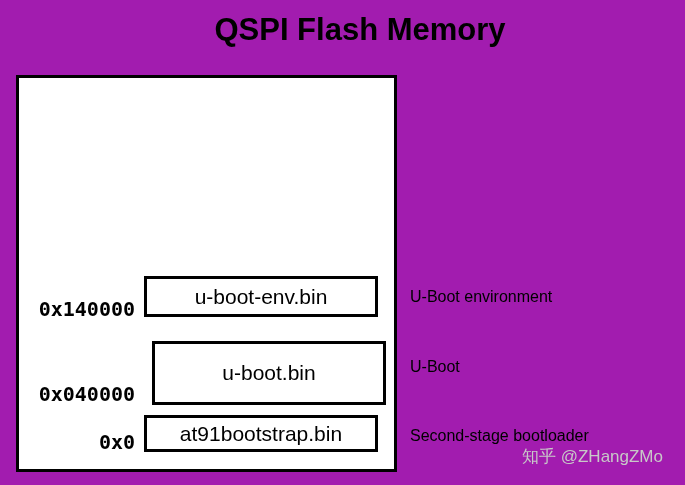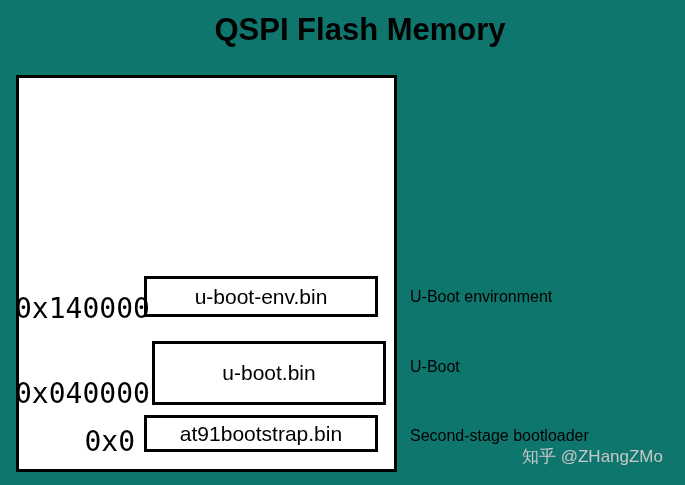--- a/index.html
+++ b/index.html
@@ -4,21 +4,21 @@
 <style>
   html, body {
     margin: 0;
     padding: 0;
     background: #ffffff;
   }
   .canvas {
     position: relative;
     width: 685px;
     height: 485px;
-    background: #0f766e;
+    background: #a21caf;
     font-family: "Liberation Sans", sans-serif;
     color: #000000;
     overflow: hidden;
   }
   .title {
     position: absolute;
     left: 30px;
     top: 12px;
     width: 660px;
     text-align: center;
@@ -51,22 +51,23 @@
   .file-box.env   { top: 276px; height: 41px; }
   .file-box.uboot { top: 341px; height: 64px; margin-left: 8px; }
   .file-box.at91  { top: 415px; height: 37px; }
 
   .addr {
     position: absolute;
     left: 15px;
     width: 120px;
     text-align: right;
     font-family: "DejaVu Sans Mono", monospace;
-    font-size: 28px;
+    font-size: 20px;
     line-height: 24px;
+    font-weight: bold;
   }
   .addr.a-env   { top: 297px; }
   .addr.a-uboot { top: 382px; }
   .addr.a-at91  { top: 430px; }
 
   .desc {
     position: absolute;
     left: 410px;
     font-size: 16px;
     line-height: 26px;

